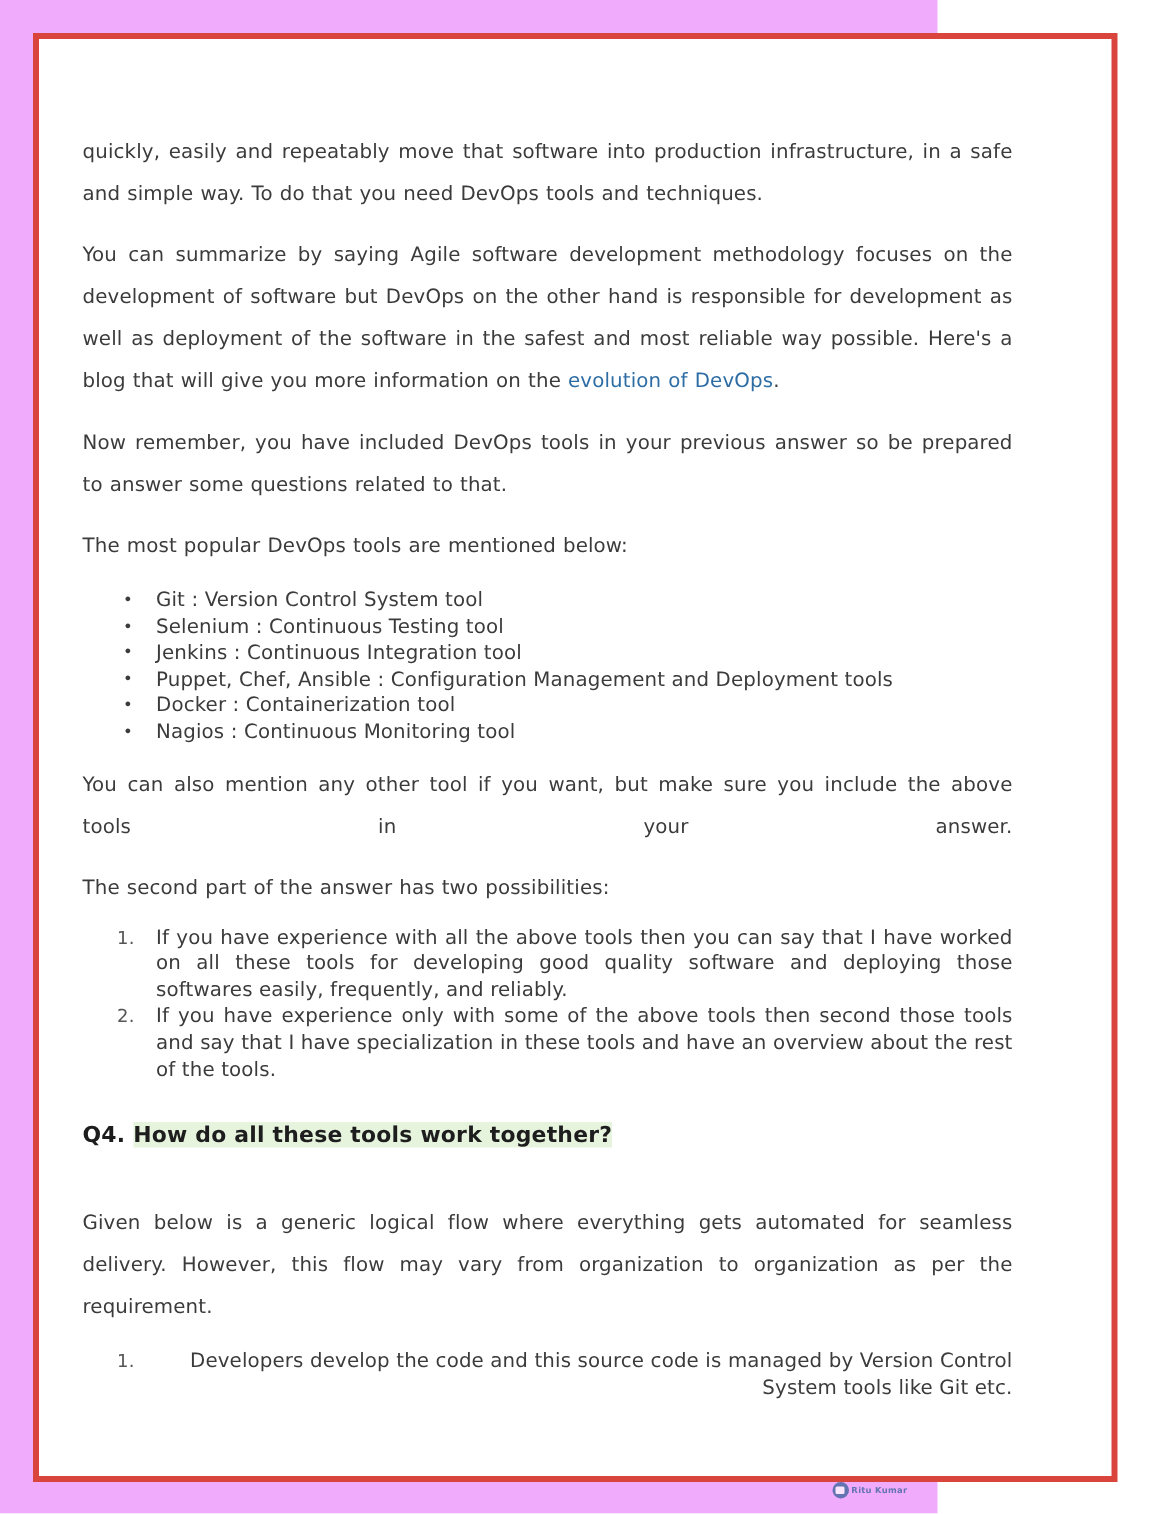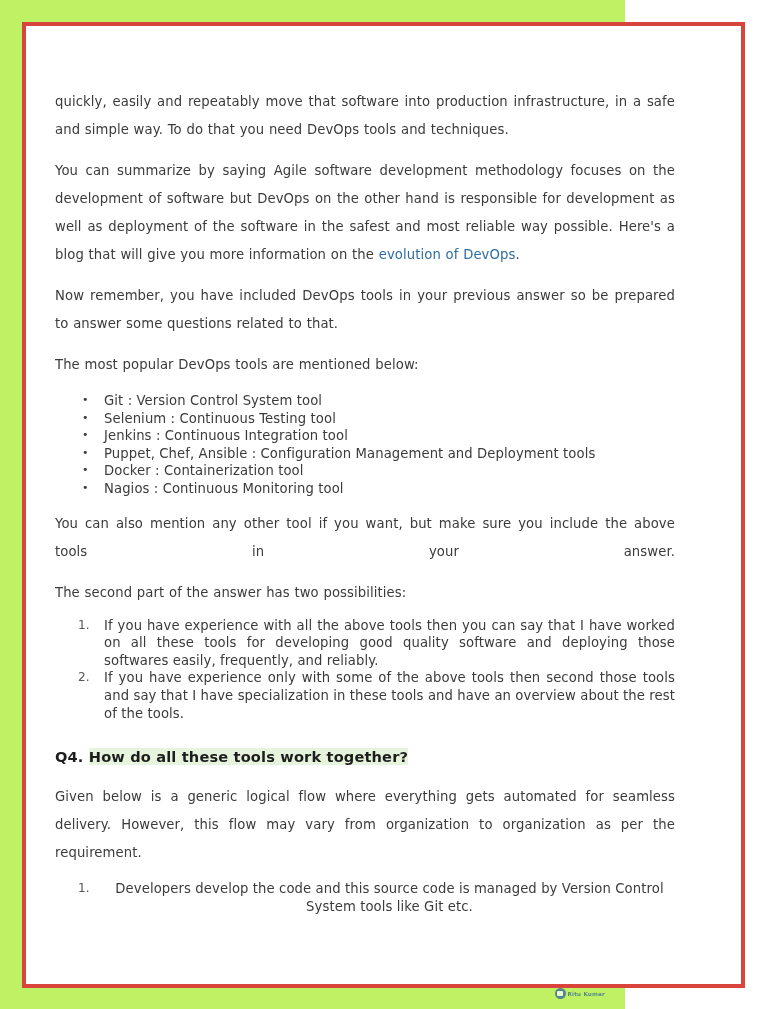--- a/index.html
+++ b/index.html
@@ -11,21 +11,21 @@
     width: 768px;
     height: 1009px;
     font-family: "DejaVu Sans", sans-serif;
     overflow: hidden;
   }
 
   #page {
     position: relative;
     width: 625px;
     height: 1009px;
-    background: #bef264;
+    background: #f0abfc;
   }
 
   
   #page-frame {
     position: absolute;
     left: 22px;
     top: 22px;
     width: 723px;
     height: 966px;
     border: 4px solid #d9453c;
@@ -76,21 +76,21 @@
     -webkit-box-decoration-break: clone;
   }
   .q3 {
     margin-top: 22px;
     margin-bottom: 27px;
     width: 618px;
   }
   .q3 .hl { word-spacing: 2.2px; }
   .q4 {
     margin-top: 24px;
-    margin-bottom: 16px;
+    margin-bottom: 35px;
   }
 
   
   ul.tool-list {
     margin: 13px 0 0 0;
     padding: 0 0 0 49px;
     list-style: none;
   }
   ul.tool-list li {
     position: relative;
@@ -130,21 +130,21 @@
     position: absolute;
     left: -26px;
     top: 0;
     font-size: 12px;
     color: #555555;
   }
   ol.num-list.last-list {
     margin-top: 12px;
   }
   ol.num-list.last-list li {
-    text-align: center;
+    text-align: right;
   }
 
   .spacer-12 { height: 12px; }
 
   
   #watermark {
     position: absolute;
     right: 20px;
     bottom: 10px;
     display: flex;

